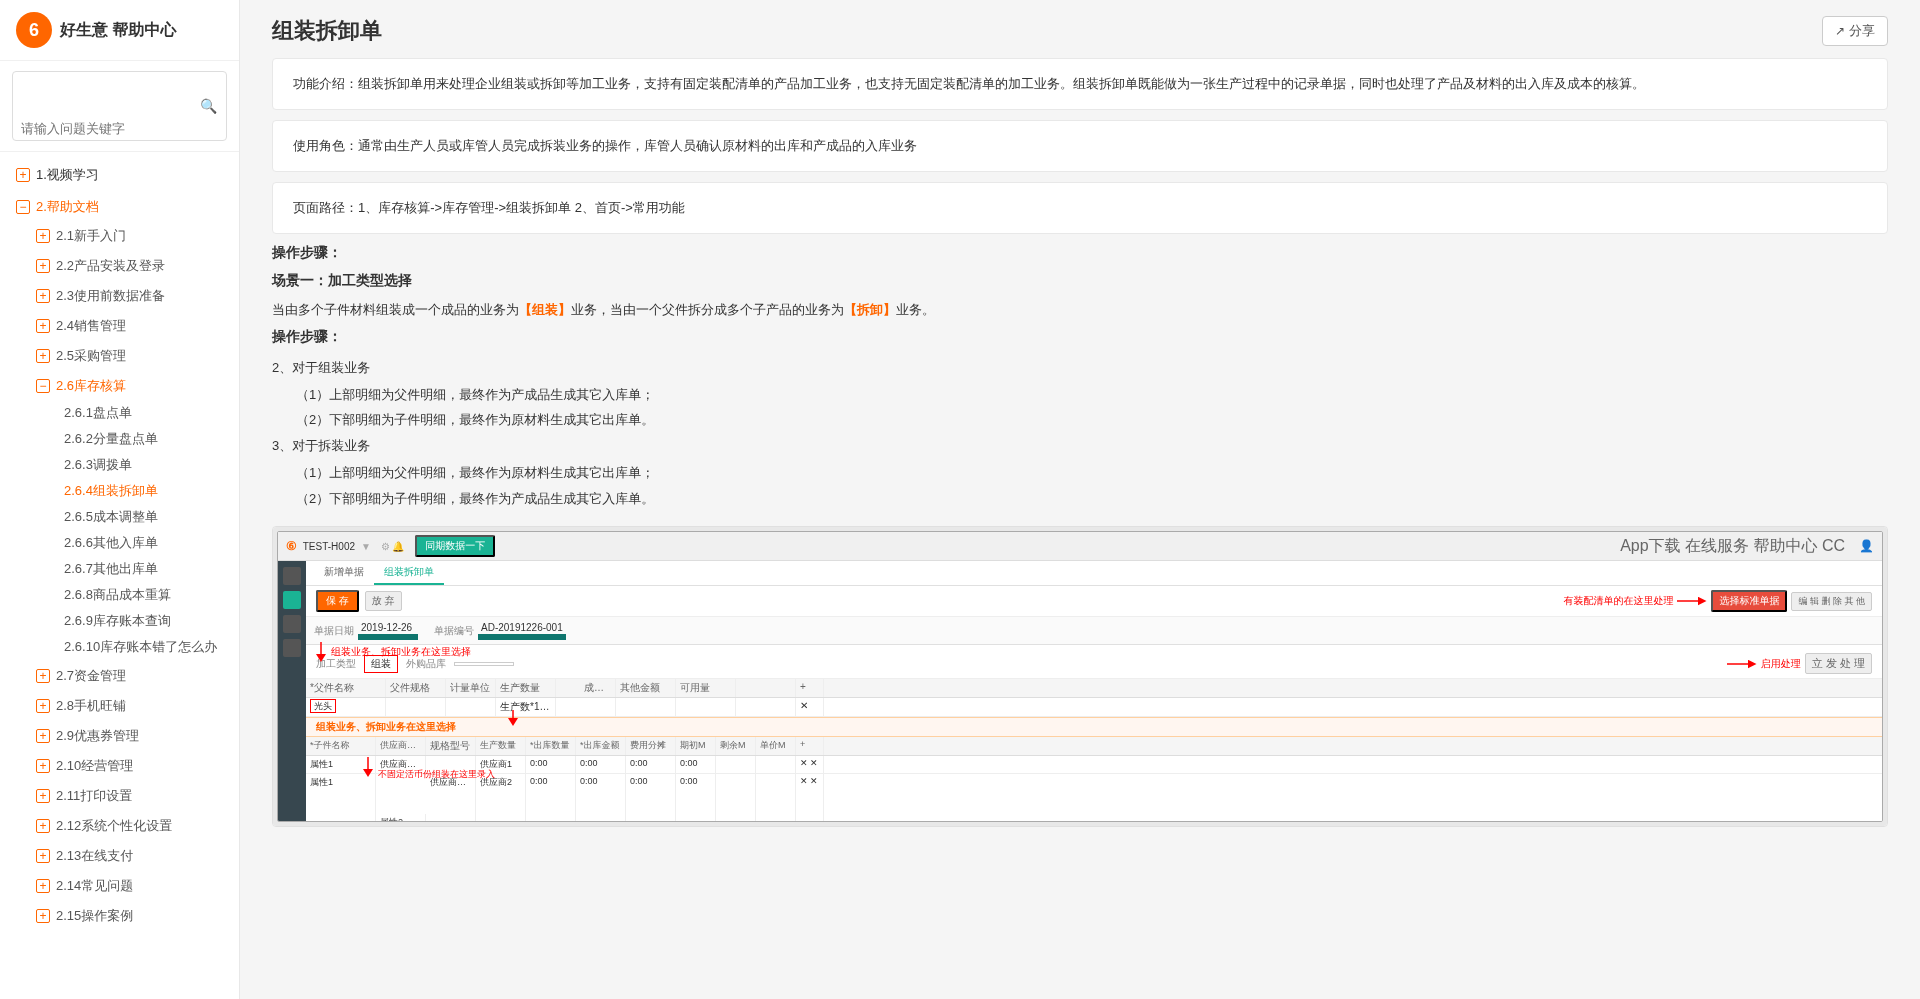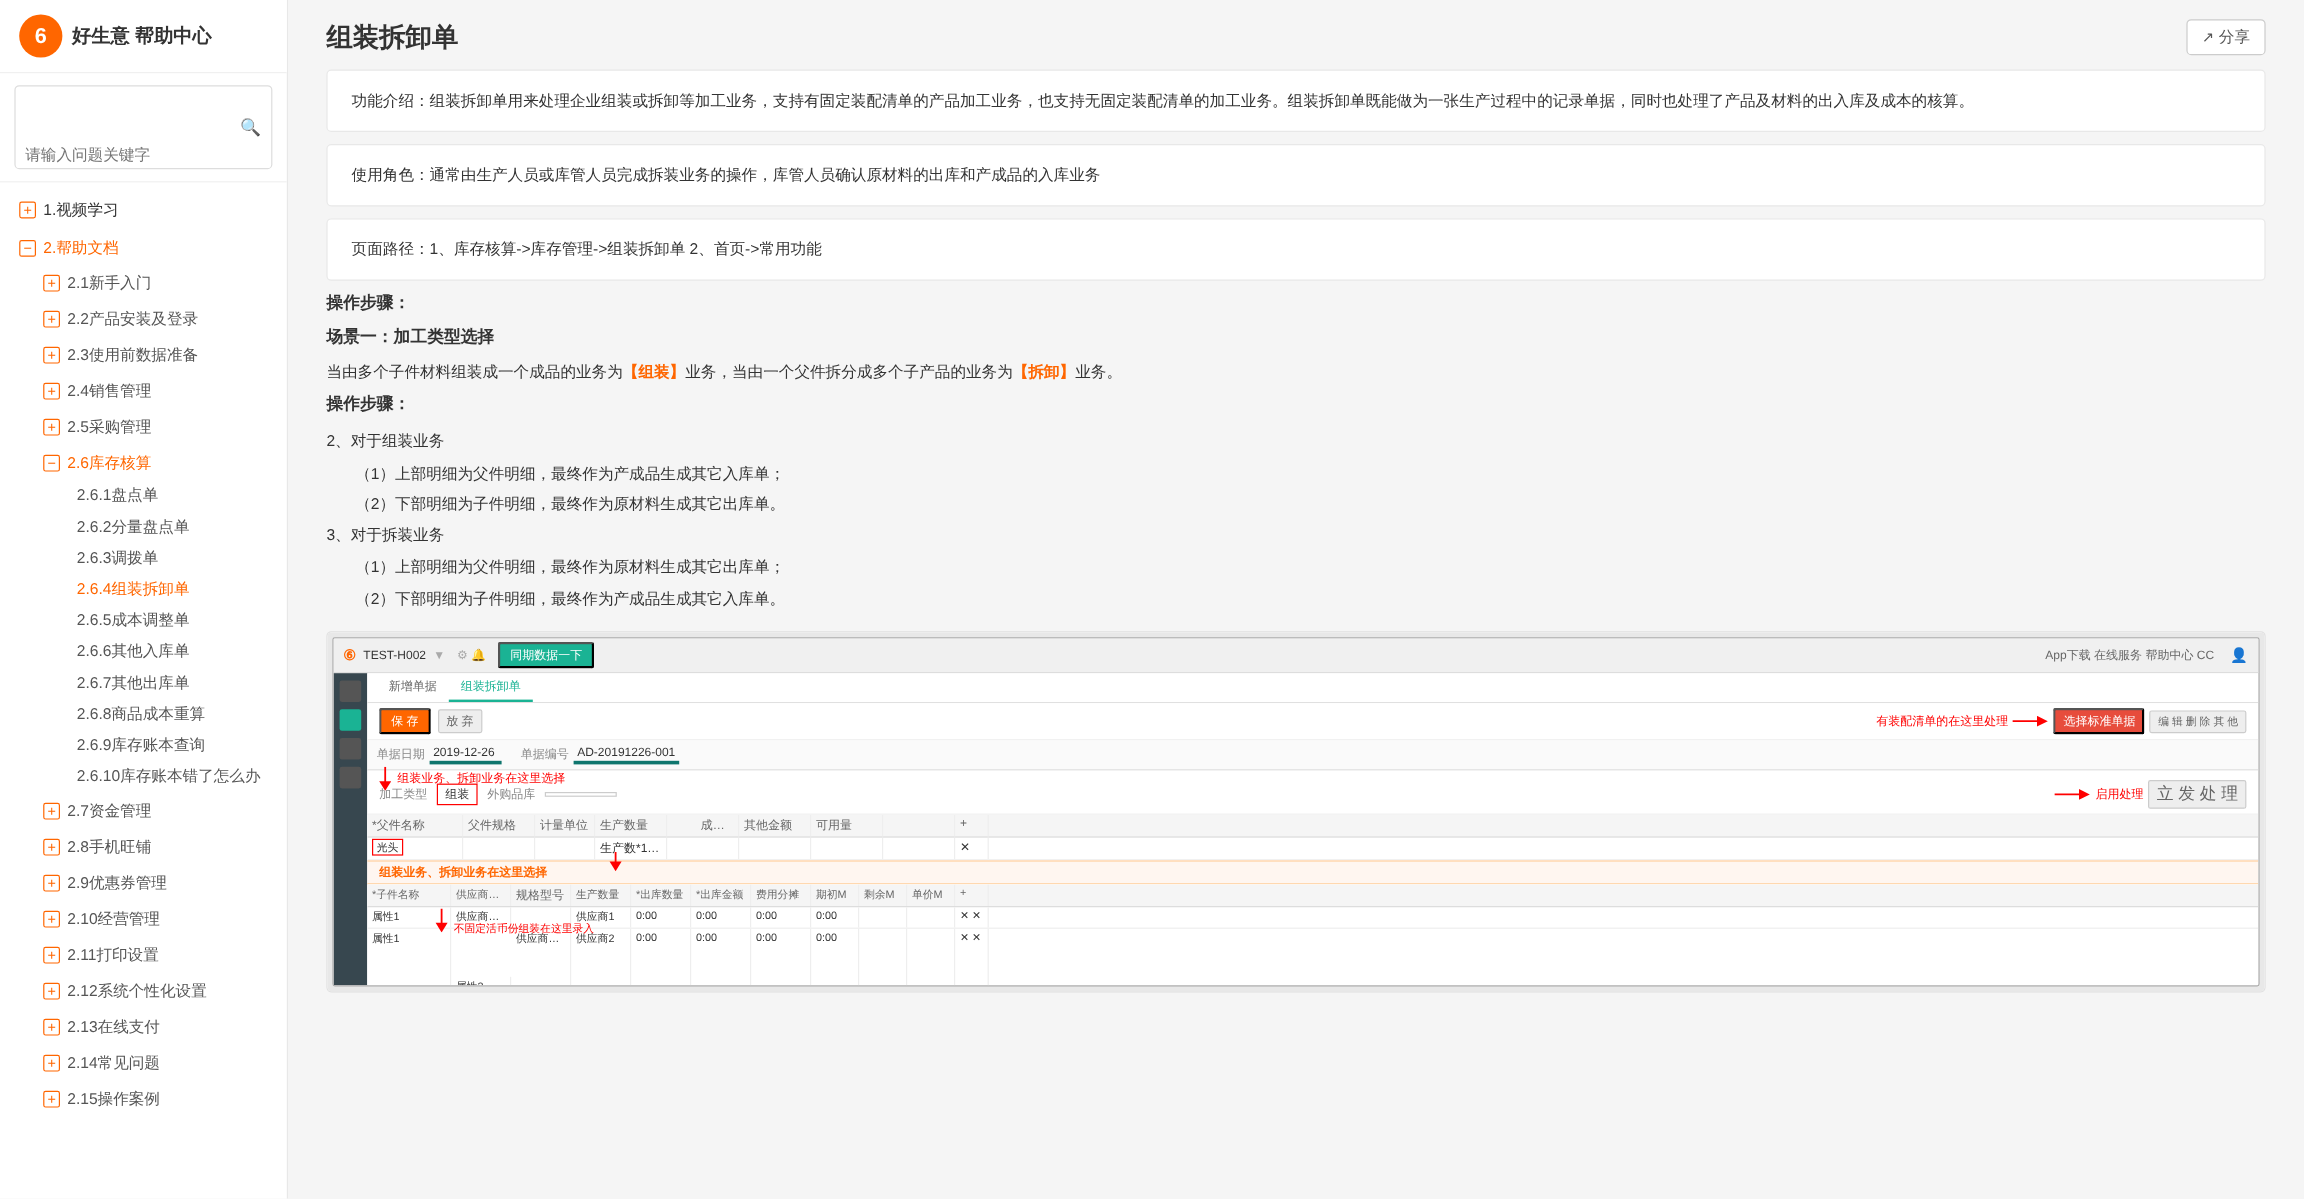--- a/index.html
+++ b/index.html
@@ -312,21 +312,21 @@
       flex-wrap: wrap;
     }
 
     .ss-form-group {
       display: flex;
       align-items: center;
       gap: 4px;
     }
 
     .ss-label { color: #888; font-size: 10px; white-space: nowrap; }
-    .ss-value { color: #333; font-size: 10px; border-bottom: 3px solid #0f766e; min-width: 60px; padding: 1px 3px; }
+    .ss-value { color: #333; font-size: 10px; border-bottom: 6px solid #0f766e; min-width: 60px; padding: 1px 3px; }
 
     .ss-cell { padding: 2px 4px; border-right: 1px solid #eee; overflow: hidden; text-overflow: ellipsis; white-space: nowrap; }
 
     .mock-img-container {
       position: relative;
       width: 100%;
     }
   </style>
 </head>
 <body>
@@ -536,21 +536,21 @@
         <div style="background:#e8e8e8; padding:4px;">
           <div class="ss-window">
 
             <div class="ss-topbar">
               <span class="ss-logo">⑥</span>
               <span class="ss-company">TEST-H002</span>
               <span style="color:#aaa;font-size:10px;">▼</span>
               <span style="color:#aaa;font-size:10px;margin:0 4px;">⚙ 🔔</span>
               <button class="ss-btn-teal">同期数据一下</button>
               <span style="flex:1;"></span>
-              <span style="color:#666;font-size:10px;margin-left:45px;">App下载  在线服务  帮助中心  CC</span>
+              <span style="color:#666;font-size:16px;margin-left:45px;">App下载  在线服务  帮助中心  CC</span>
               <span style="color:#f60;font-size:12px;margin-left:8px;">👤</span>
             </div>
 
             <div style="display:flex; height:260px;">
               <div style="width:28px;background:#37474f;display:flex;flex-direction:column;align-items:center;padding-top:6px;gap:6px;">
                 <div style="width:18px;height:18px;background:#555;border-radius:2px;"></div>
                 <div style="width:18px;height:18px;background:#1ab394;border-radius:2px;"></div>
                 <div style="width:18px;height:18px;background:#555;border-radius:2px;"></div>
                 <div style="width:18px;height:18px;background:#555;border-radius:2px;"></div>
               </div>
@@ -611,21 +611,21 @@
                   <div style="display:flex;align-items:center;gap:4px;">
                     <svg width="30" height="12">
                         <line x1="0" y1="6" x2="25" y2="6" stroke="red" stroke-width="1.5" marker-end="url(#arr2)"></line>
                         <defs>
                           <marker id="arr2" markerWidth="6" markerHeight="6" refX="3" refY="3" orient="auto">
                             <path d="M0,0 L6,3 L0,6 Z" fill="red"></path>
                           </marker>
                         </defs>
                       </svg>
                     <span style="color:red;font-size:10px;white-space:nowrap;">启用处理</span>
-                    <button class="ss-btn-gray" style="font-size:14px;">立 发 处 理</button>
+                    <button class="ss-btn-gray" style="font-size:11px;">立 发 处 理</button>
                   </div>
                 </div>
 
                 <div style="background:#fff;overflow:hidden;">
                   <div style="display:grid;grid-template-columns:80px 60px 50px 60px 60px 60px 60px 60px 28px;background:#f5f5f5;border-bottom:1px solid #ddd;">
                     <div class="ss-cell" style="font-size:10px;color:#666;">*父件名称</div>
                     <div class="ss-cell" style="font-size:10px;color:#666;">父件规格</div>
                     <div class="ss-cell" style="font-size:10px;color:#666;">计量单位</div>
                     <div class="ss-cell" style="font-size:10px;color:#666;">生产数量</div>
                     <div class="ss-cell" style="font-size:10px;color:#666;margin-left:24px;">成本金额</div>

